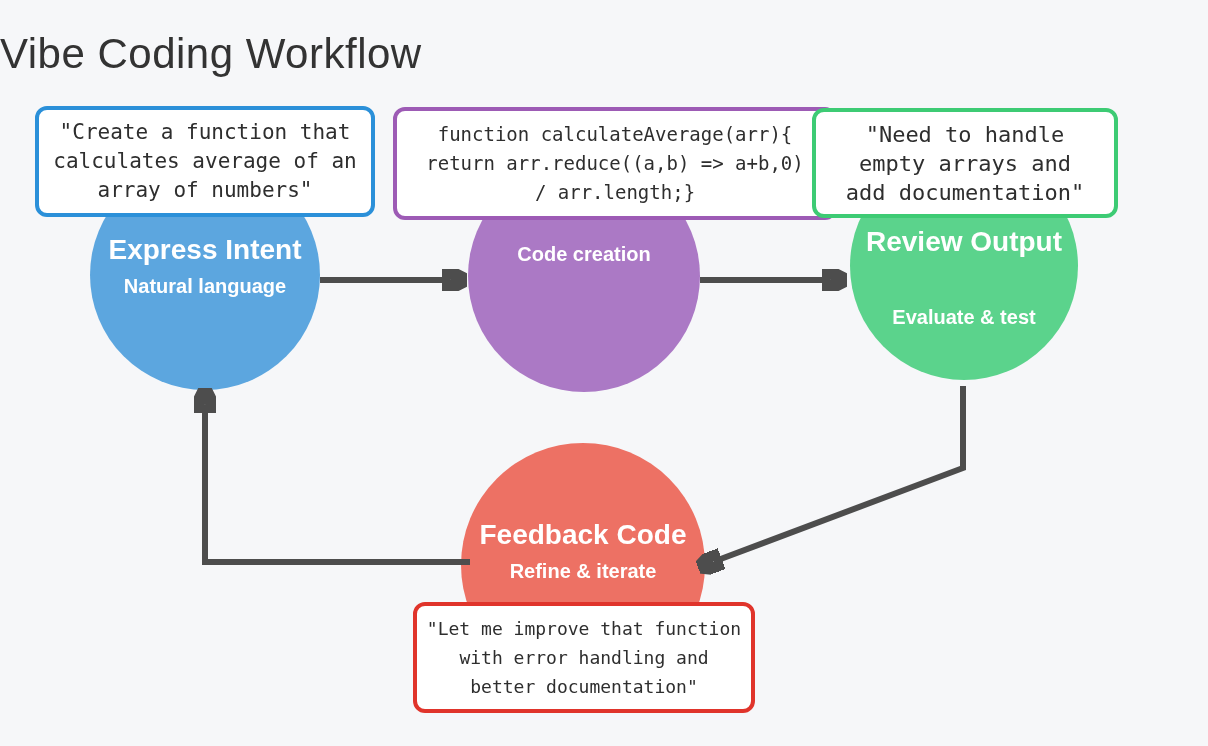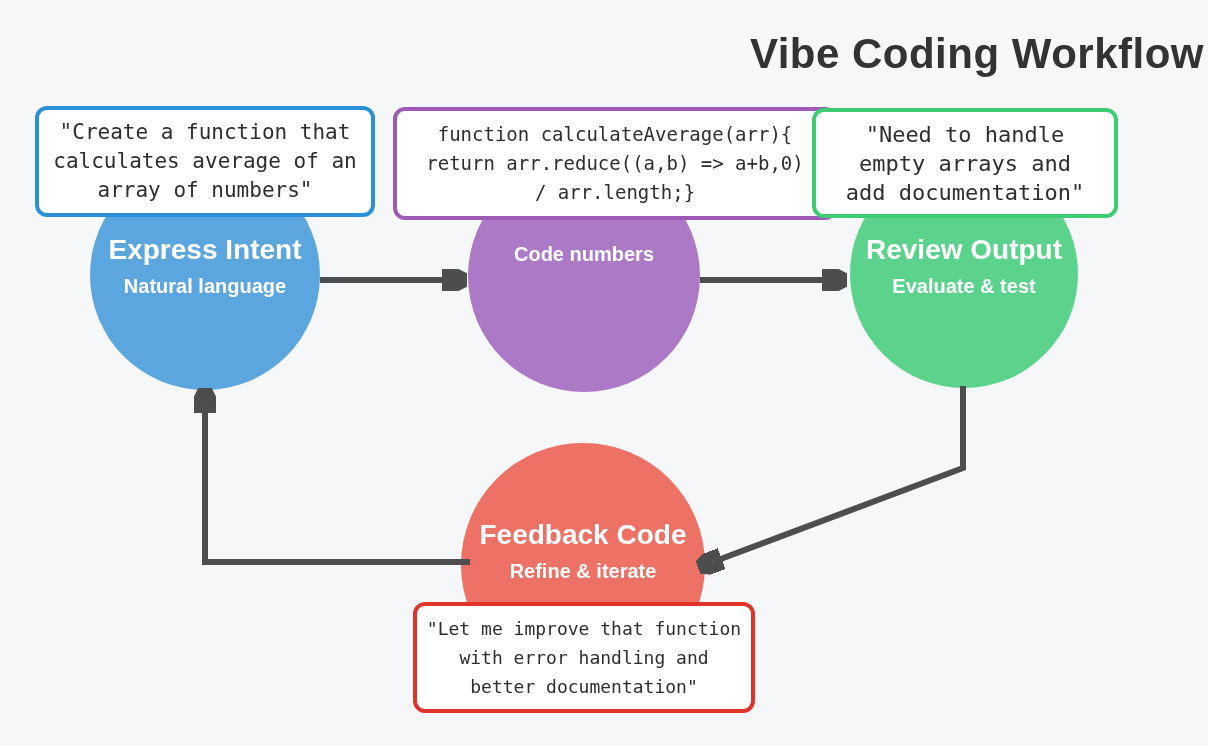--- a/index.html
+++ b/index.html
@@ -13,26 +13,25 @@
     width: 1208px;
     height: 746px;
     overflow: hidden;
     background: var(--background, #f6f7f9);
   }
   .page-title {
     position: absolute;
     top: 30px;
     left: 0;
     width: 1180px;
-    text-align: right;
+    text-align: left;
     font-size: 42px;
-    font-weight: 700;
+    font-weight: 400;
     letter-spacing: 0.5px;
     color: var(--title-text, #333);
-    padding-left: 24px;
   }
   .node {
     position: absolute;
     border-radius: 50%;
     display: flex;
     flex-direction: column;
     align-items: center;
     color: #ffffff;
     z-index: 1;
   }
@@ -42,21 +41,21 @@
     line-height: 32px;
   }
   .node .node-subtitle {
     font-size: 20px;
     margin-top: 8px;
     line-height: 24px;
     font-weight: bold;
   }
   .node-express { left: 90px;  top: 160px; width: 230px; height: 230px; background: var(--blue, #5ca6df);   padding-top: 74px; box-sizing: border-box; }
   .node-generate{ left: 468px; top: 160px; width: 232px; height: 232px; background: var(--purple, #ab79c5); padding-top: 74px; box-sizing: border-box; }
-  .node-review  { left: 850px; top: 160px; width: 228px; height: 228px; background: var(--green, #5bd38c);  padding-top: 74px; box-sizing: border-box; }
+  .node-review  { left: 850px; top: 152px; width: 228px; height: 228px; background: var(--green, #5bd38c);  padding-top: 74px; box-sizing: border-box; gap: 39px; }
   .node-feedback{ left: 461px; top: 443px; width: 244px; height: 244px; background: var(--red, #ed7164);    padding-top: 76px; box-sizing: border-box; }
 
   .arrows {
     position: absolute;
     left: 0; top: 0;
     z-index: 2;
     pointer-events: none;
   }
   .arrows path { stroke: var(--arrow, #4d4d4d); stroke-width: 6; fill: none; }
 
@@ -85,21 +84,21 @@
 
 <div class="canvas">
 
   <div class="page-title">Vibe Coding Workflow</div>
 
   <div class="node node-express">
     <span class="node-title">Express Intent</span>
     <span class="node-subtitle">Natural language</span>
   </div>
   <div class="node node-generate">
-    <span class="node-subtitle">Code numbers</span>
+    <span class="node-subtitle">Code creation</span>
   </div>
   <div class="node node-review">
     <span class="node-title">Review Output</span>
     <span class="node-subtitle">Evaluate &amp; test</span>
   </div>
   <div class="node node-feedback">
     <span class="node-title">Feedback Code</span>
     <span class="node-subtitle">Refine &amp; iterate</span>
   </div>
 

